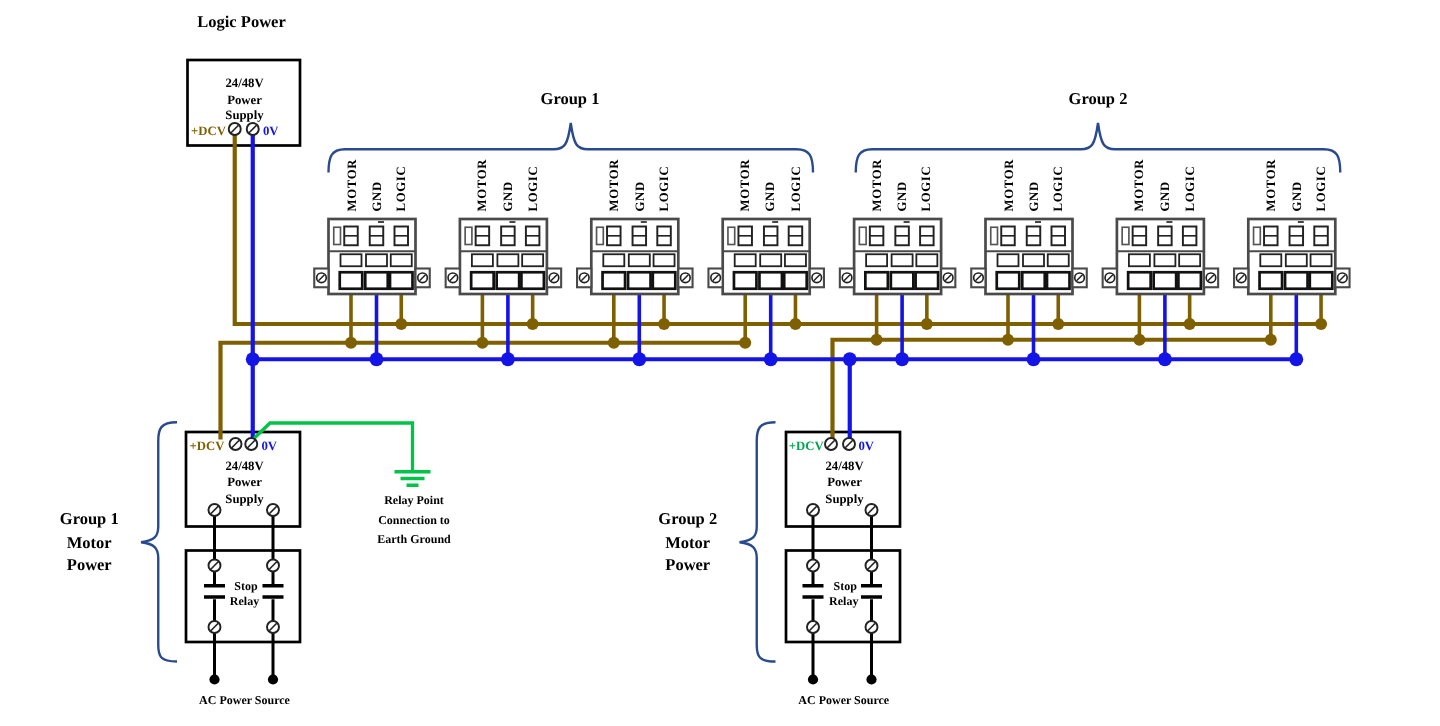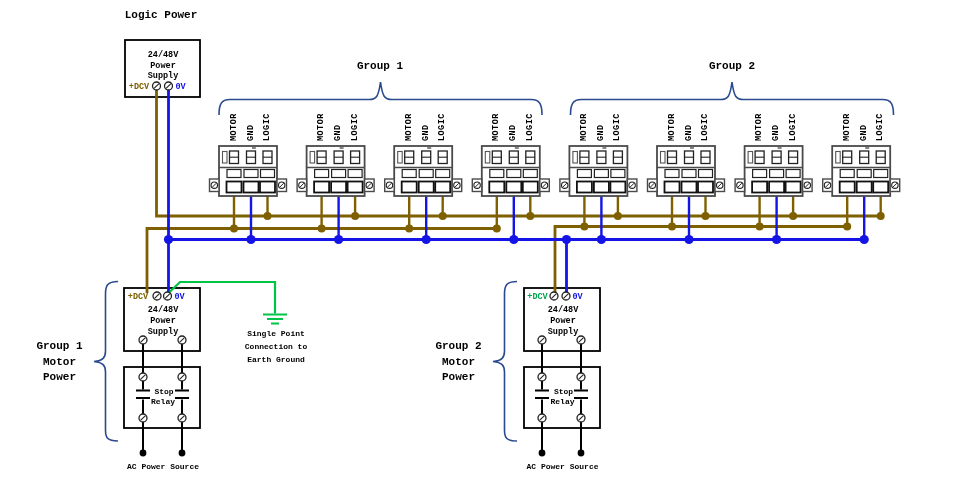--- a/index.html
+++ b/index.html
@@ -1,17 +1,17 @@
 <!DOCTYPE html>
 <html><head>
 <meta charset="utf-8">
 <style>
   html,body{margin:0;padding:0;background:#fff}
   .stage{position:relative;width:960px;height:484px;background:#fff;
-         font-family:Liberation Mono, monospace;font-weight:bold;color:#000;overflow:hidden}
+         font-family:Liberation Serif, serif;font-weight:bold;color:#000;overflow:hidden}
   svg{position:absolute;left:0;top:0}
   .t{position:absolute;transform:translateX(-50%);text-align:center;white-space:nowrap}
   .tl{position:absolute;transform:translate(-50%,-50%);white-space:nowrap}
   .s11{font-size:11px}
   .s85{font-size:8.5px}
   .s8{font-size:8px}
   .olive{color:var(--olive)}
   .blue{color:var(--blue)}
   .greenlab{color:var(--greenlab)}
   .vlabel{position:absolute;transform:rotate(-90deg);transform-origin:0 0;
@@ -370,21 +370,21 @@
   <div class="t s85" style="left:563px;top:304.5px">24/48V</div>
   <div class="t s85" style="left:563px;top:315.5px">Power</div>
   <div class="t s85" style="left:563px;top:326.5px">Supply</div>
   <div class="tl s8" style="left:563.5px;top:390.5px">Stop</div>
   <div class="tl s8" style="left:562.5px;top:400.5px">Relay</div>
   <div class="t s8" style="left:562.5px;top:461.5px">AC Power Source</div>
   <div class="t s11" style="left:458.5px;top:340px">Group 2</div>
   <div class="t s11" style="left:458.5px;top:355.5px">Motor</div>
   <div class="t s11" style="left:458.5px;top:371px">Power</div>
 
-  <div class="t s8" style="left:276px;top:329px">Single Point</div>
+  <div class="t s8" style="left:276px;top:329px">Relay Point</div>
   <div class="t s8" style="left:276px;top:342px">Connection to</div>
   <div class="t s8" style="left:276px;top:355px">Earth Ground</div>
 
 <div class="vlabel" style="left: 229.5px; top: 140.5px;">MOTOR</div>
     <div class="vlabel" style="left: 246.5px; top: 140.5px;">GND</div>
     <div class="vlabel" style="left: 263px; top: 140.5px;">LOGIC</div>
     <div class="vlabel" style="left: 317.1px; top: 140.5px;">MOTOR</div>
     <div class="vlabel" style="left: 334.1px; top: 140.5px;">GND</div>
     <div class="vlabel" style="left: 350.6px; top: 140.5px;">LOGIC</div>
     <div class="vlabel" style="left: 404.7px; top: 140.5px;">MOTOR</div>

